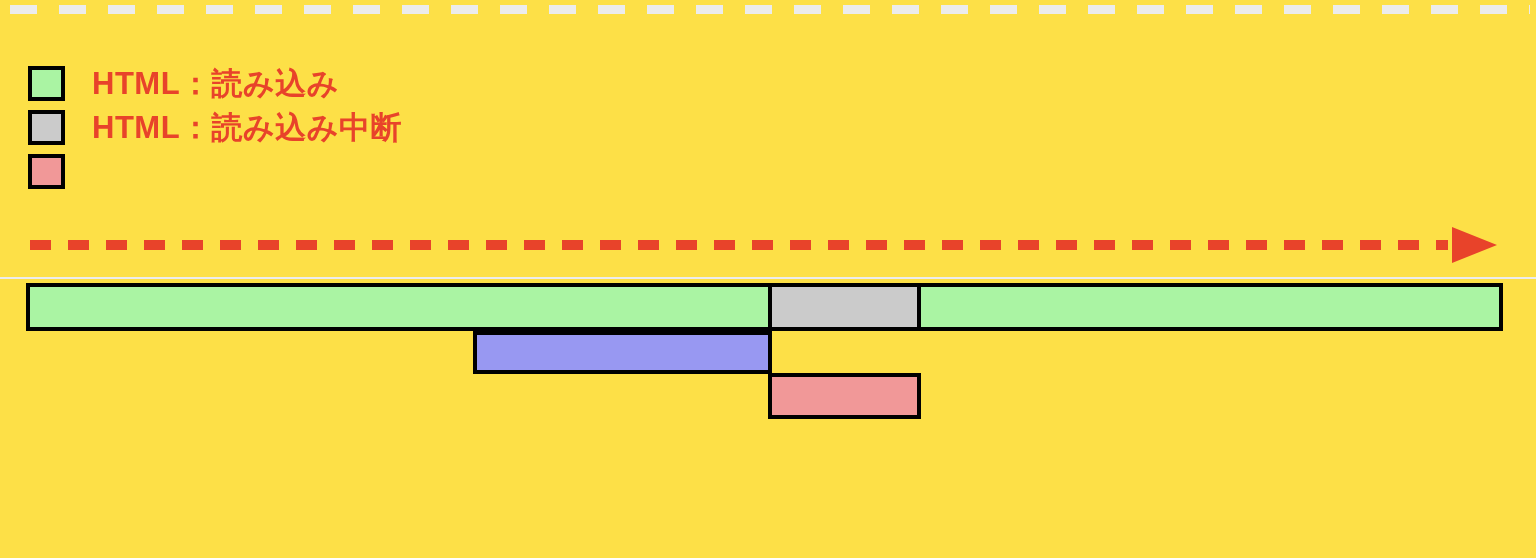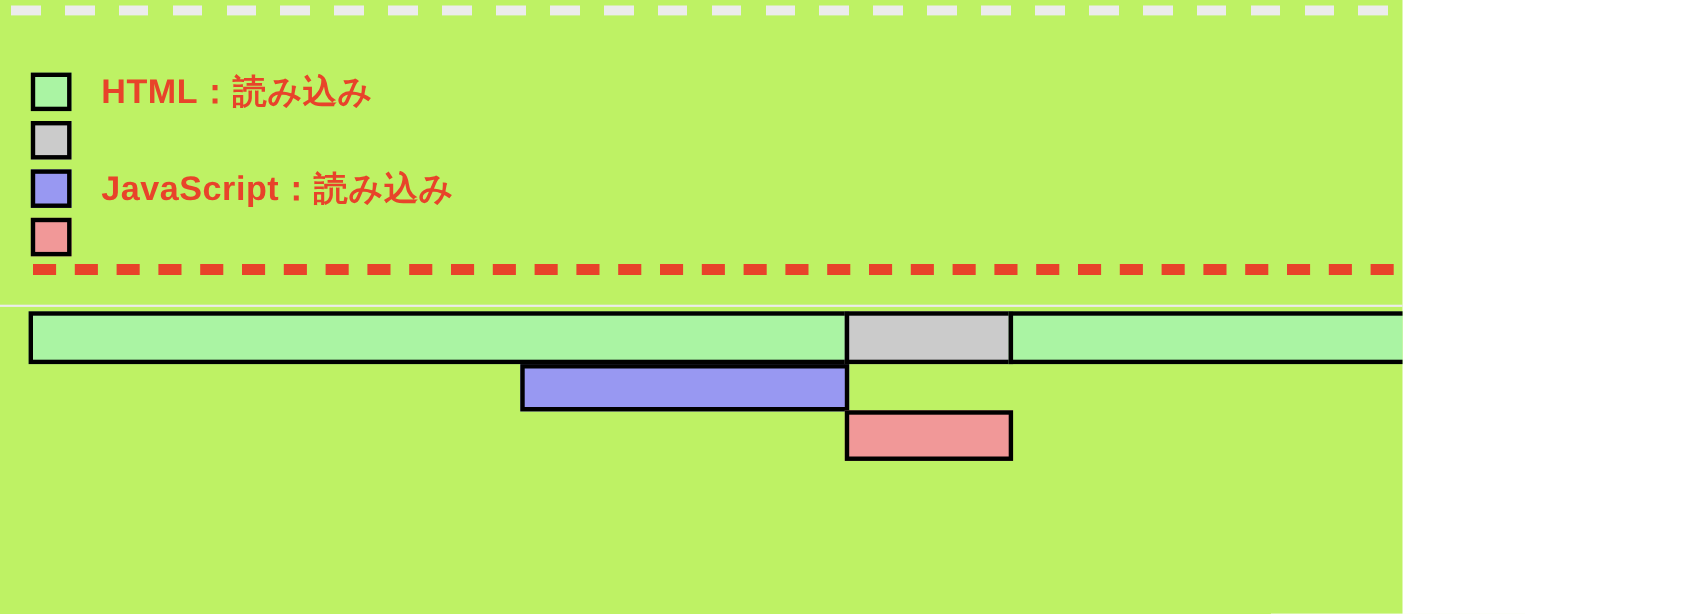--- a/index.html
+++ b/index.html
@@ -3,23 +3,23 @@
 <meta charset="utf-8">
 <style>
   html, body {
     margin: 0;
     padding: 0;
     background: #ffffff;
     font-family: "Liberation Sans", "DejaVu Sans", sans-serif;
   }
   #canvas {
     position: relative;
-    width: 1275px;
+    width: 1536px;
     height: 558px;
-    background: #bef264;
+    background: #fde047;
     overflow: hidden;
   }
   
   .top-faint-dashes {
     position: absolute;
     left: 10px; top: 5px;
     width: 1520px; height: 9px;
     background: repeating-linear-gradient(90deg,
       var(--faint-line) 0 27px, transparent 27px 49px);
   }
@@ -78,24 +78,21 @@
 
   <div class="top-faint-dashes"></div>
 
   <div class="legend">
       <div class="legend-row">
         <span class="swatch" style="background: rgb(170, 244, 163);"></span>
         <span class="legend-label">HTML：読み込み</span>
       </div>
       <div class="legend-row">
         <span class="swatch" style="background: rgb(203, 203, 203);"></span>
-      </div>
-      <div class="legend-row">
-        <span class="swatch" style="background: rgb(152, 152, 242);"></span>
-        <span class="legend-label">JavaScript：読み込み</span>
+        <span class="legend-label">HTML：読み込み中断</span>
       </div>
       <div class="legend-row">
         <span class="swatch" style="background: rgb(241, 152, 152);"></span>
       </div>
     </div>
 
   <svg class="time-arrow-svg" viewBox="0 0 1536 44" xmlns="http://www.w3.org/2000/svg">
     <line class="arrow-stroke" x1="30" y1="20" x2="1448" y2="20" stroke-width="10" stroke-dasharray="21 17" stroke="#e8432a"></line>
     <polygon class="arrow-head" points="1452,2 1452,38 1497,20" fill="#e8432a"></polygon>
   </svg>

